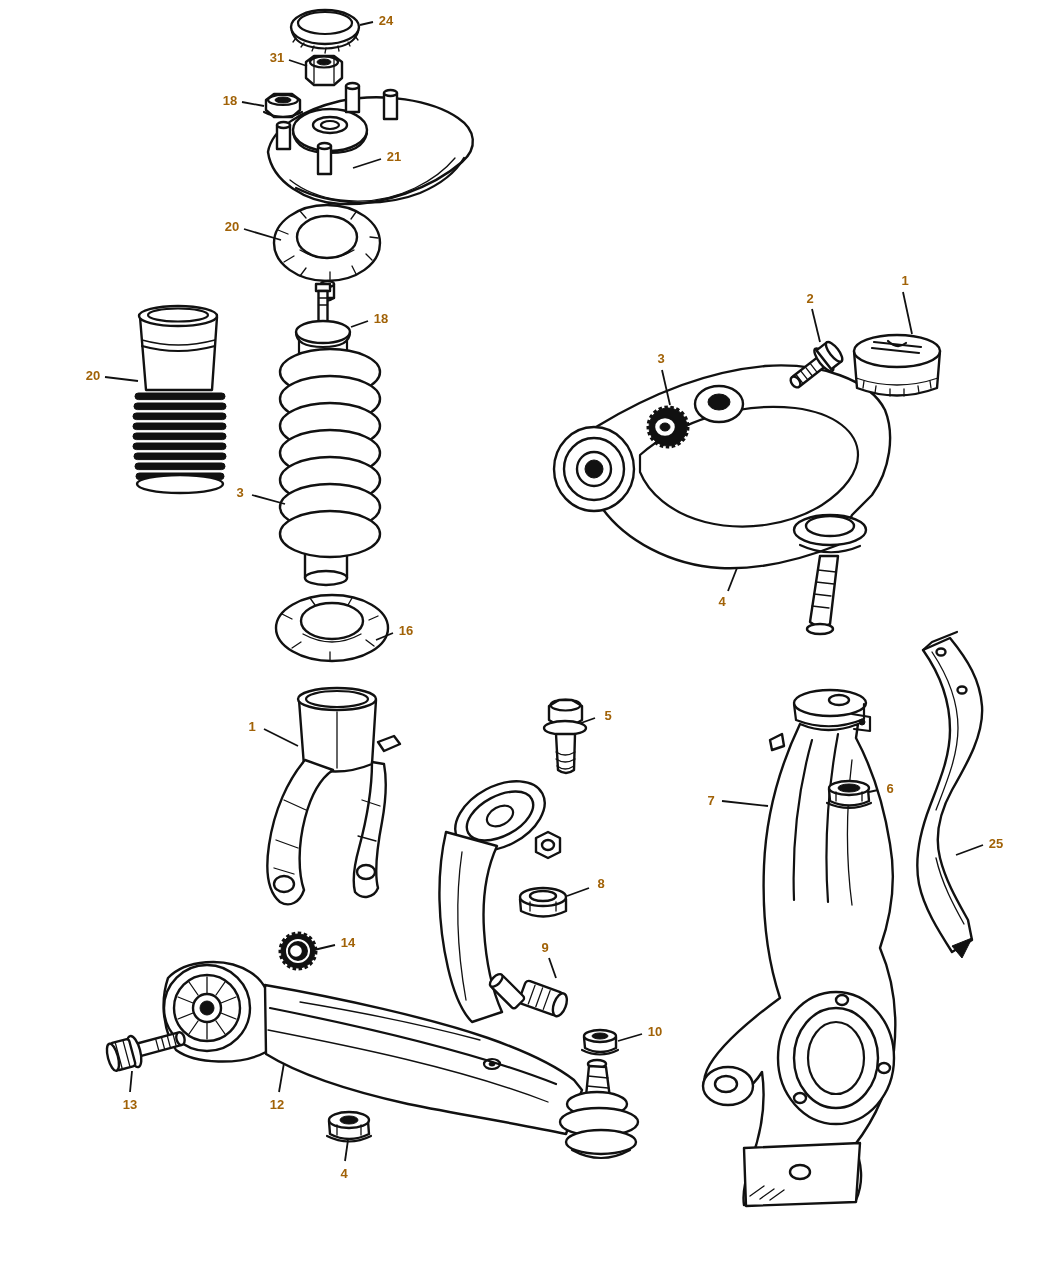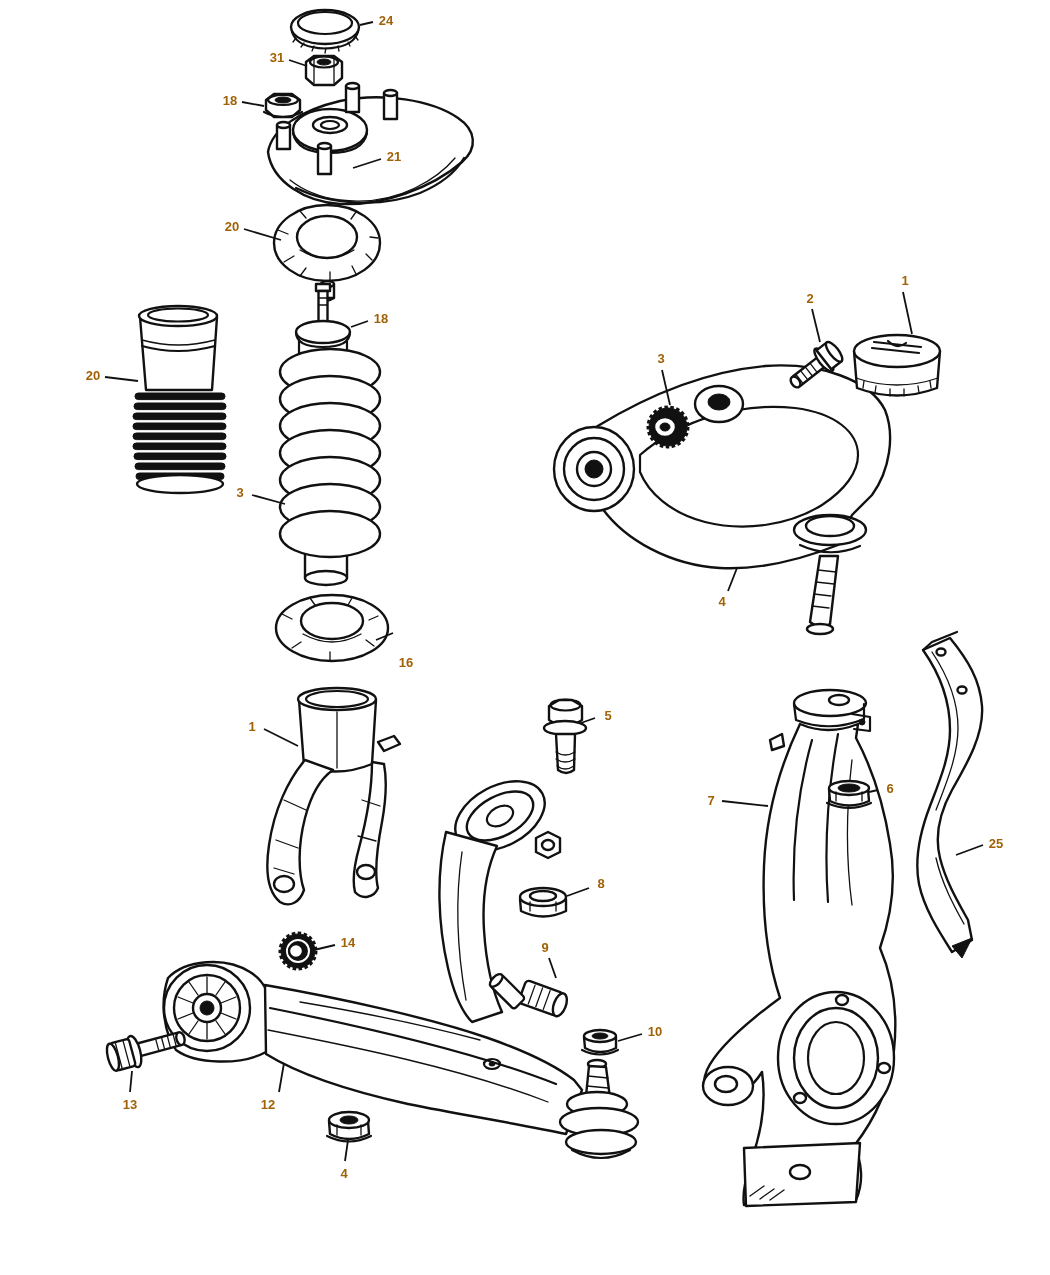--- a/index.html
+++ b/index.html
@@ -336,25 +336,25 @@
     <div class="callout" style="left: 810px; top: 298px;">2</div>
     <div class="callout" style="left: 661px; top: 358px;">3</div>
     <div class="callout" style="left: 722px; top: 601px;">4</div>
     <div class="callout" style="left: 608px; top: 715px;">5</div>
     <div class="callout" style="left: 890px; top: 788px;">6</div>
     <div class="callout" style="left: 711px; top: 800px;">7</div>
     <div class="callout" style="left: 601px; top: 883px;">8</div>
     <div class="callout" style="left: 545px; top: 947px;">9</div>
     <div class="callout" style="left: 655px; top: 1031px;">10</div>
     <div class="callout" style="left: 344px; top: 1173px;">4</div>
-    <div class="callout" style="left: 268px; top: 1104px;">12</div>
+    <div class="callout" style="left: 277px; top: 1104px;">12</div>
     <div class="callout" style="left: 130px; top: 1104px;">13</div>
     <div class="callout" style="left: 348px; top: 942px;">14</div>
     <div class="callout" style="left: 252px; top: 726px;">1</div>
-    <div class="callout" style="left: 406px; top: 662px;">16</div>
+    <div class="callout" style="left: 406px; top: 630px;">16</div>
     <div class="callout" style="left: 240px; top: 492px;">3</div>
     <div class="callout" style="left: 381px; top: 318px;">18</div>
     <div class="callout" style="left: 93px; top: 375px;">20</div>
     <div class="callout" style="left: 232px; top: 226px;">20</div>
     <div class="callout" style="left: 394px; top: 156px;">21</div>
     <div class="callout" style="left: 230px; top: 100px;">18</div>
     <div class="callout" style="left: 277px; top: 57px;">31</div>
     <div class="callout" style="left: 386px; top: 20px;">24</div>
     <div class="callout" style="left: 996px; top: 843px;">25</div>
   </div>

